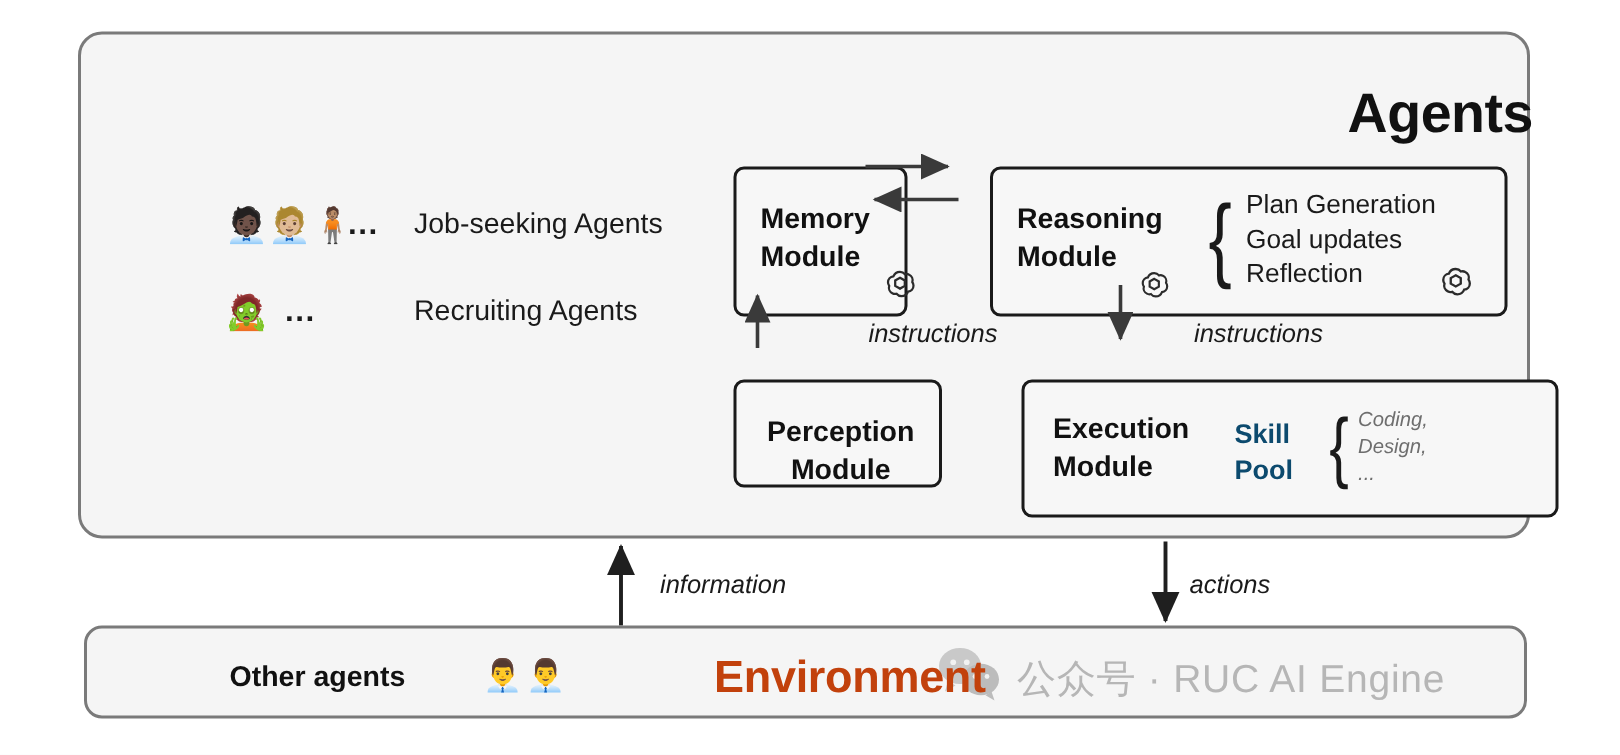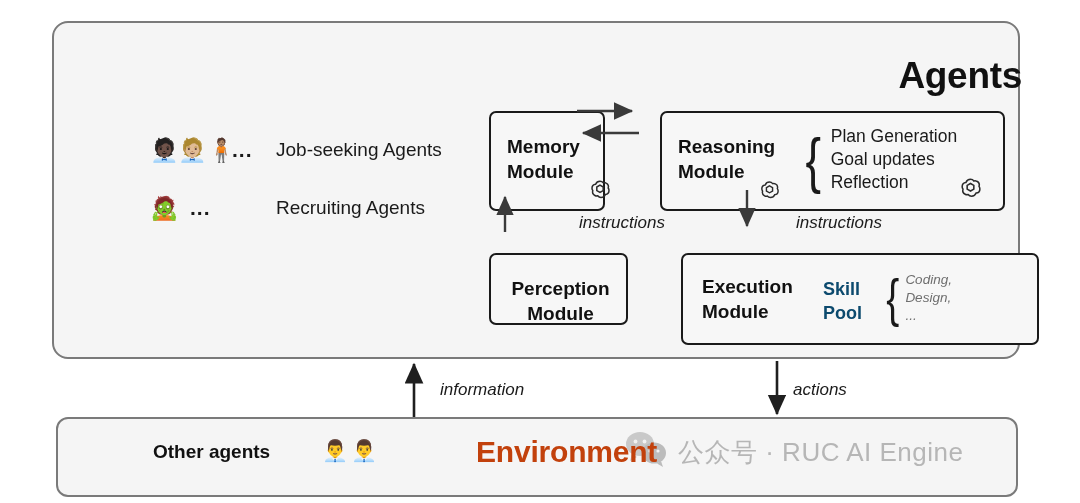--- a/index.html
+++ b/index.html
@@ -32,21 +32,21 @@
     background: #f5f5f5;
     border: 2px solid #7a7a7a;
     border-radius: 16px;
     box-sizing: border-box;
   }
   .env-panel {
     position: absolute;
     left: 56px;
     top: 417px;
     width: 962px;
-    height: 80px;
+    height: 62px;
     background: #f5f5f5;
     border: 2px solid #7a7a7a;
     border-radius: 12px;
     box-sizing: border-box;
   }
 
   
   .agents-title {
     position: absolute;
     left: 0;

